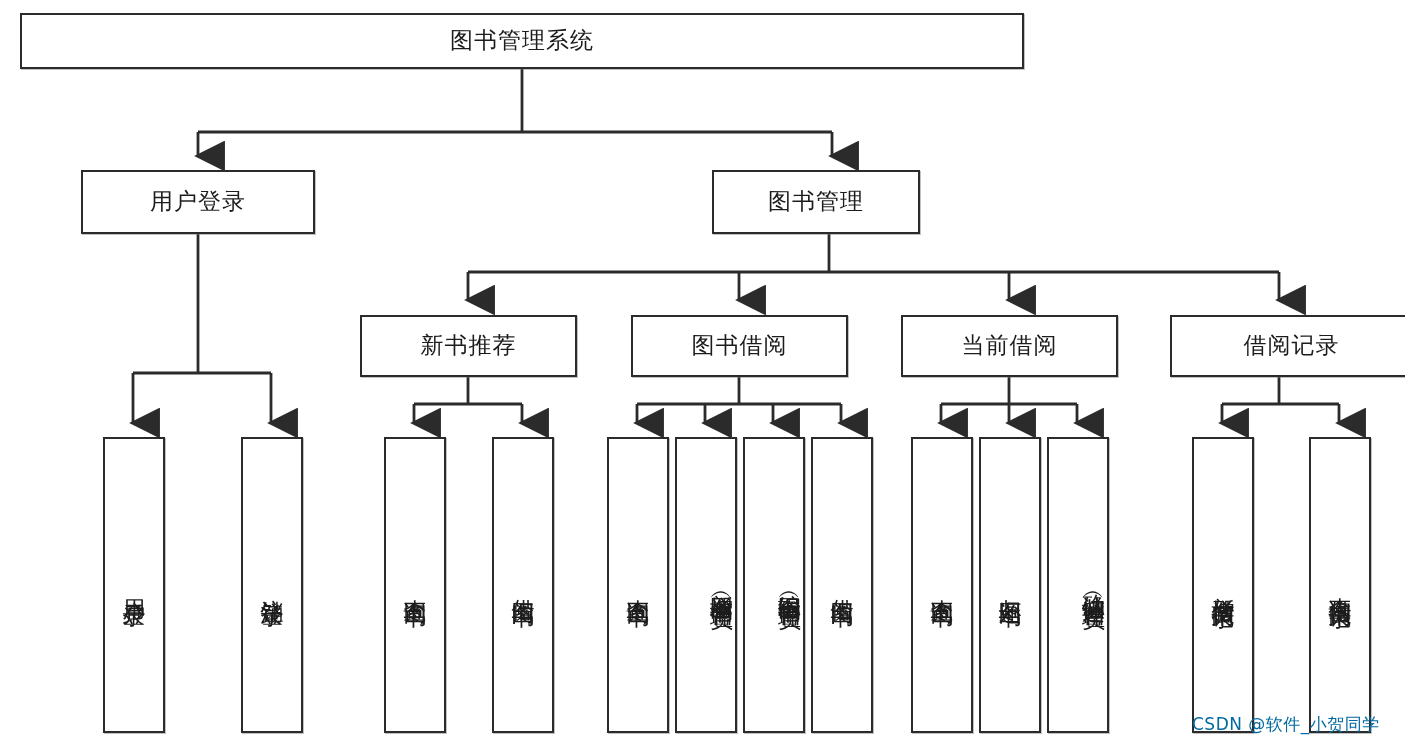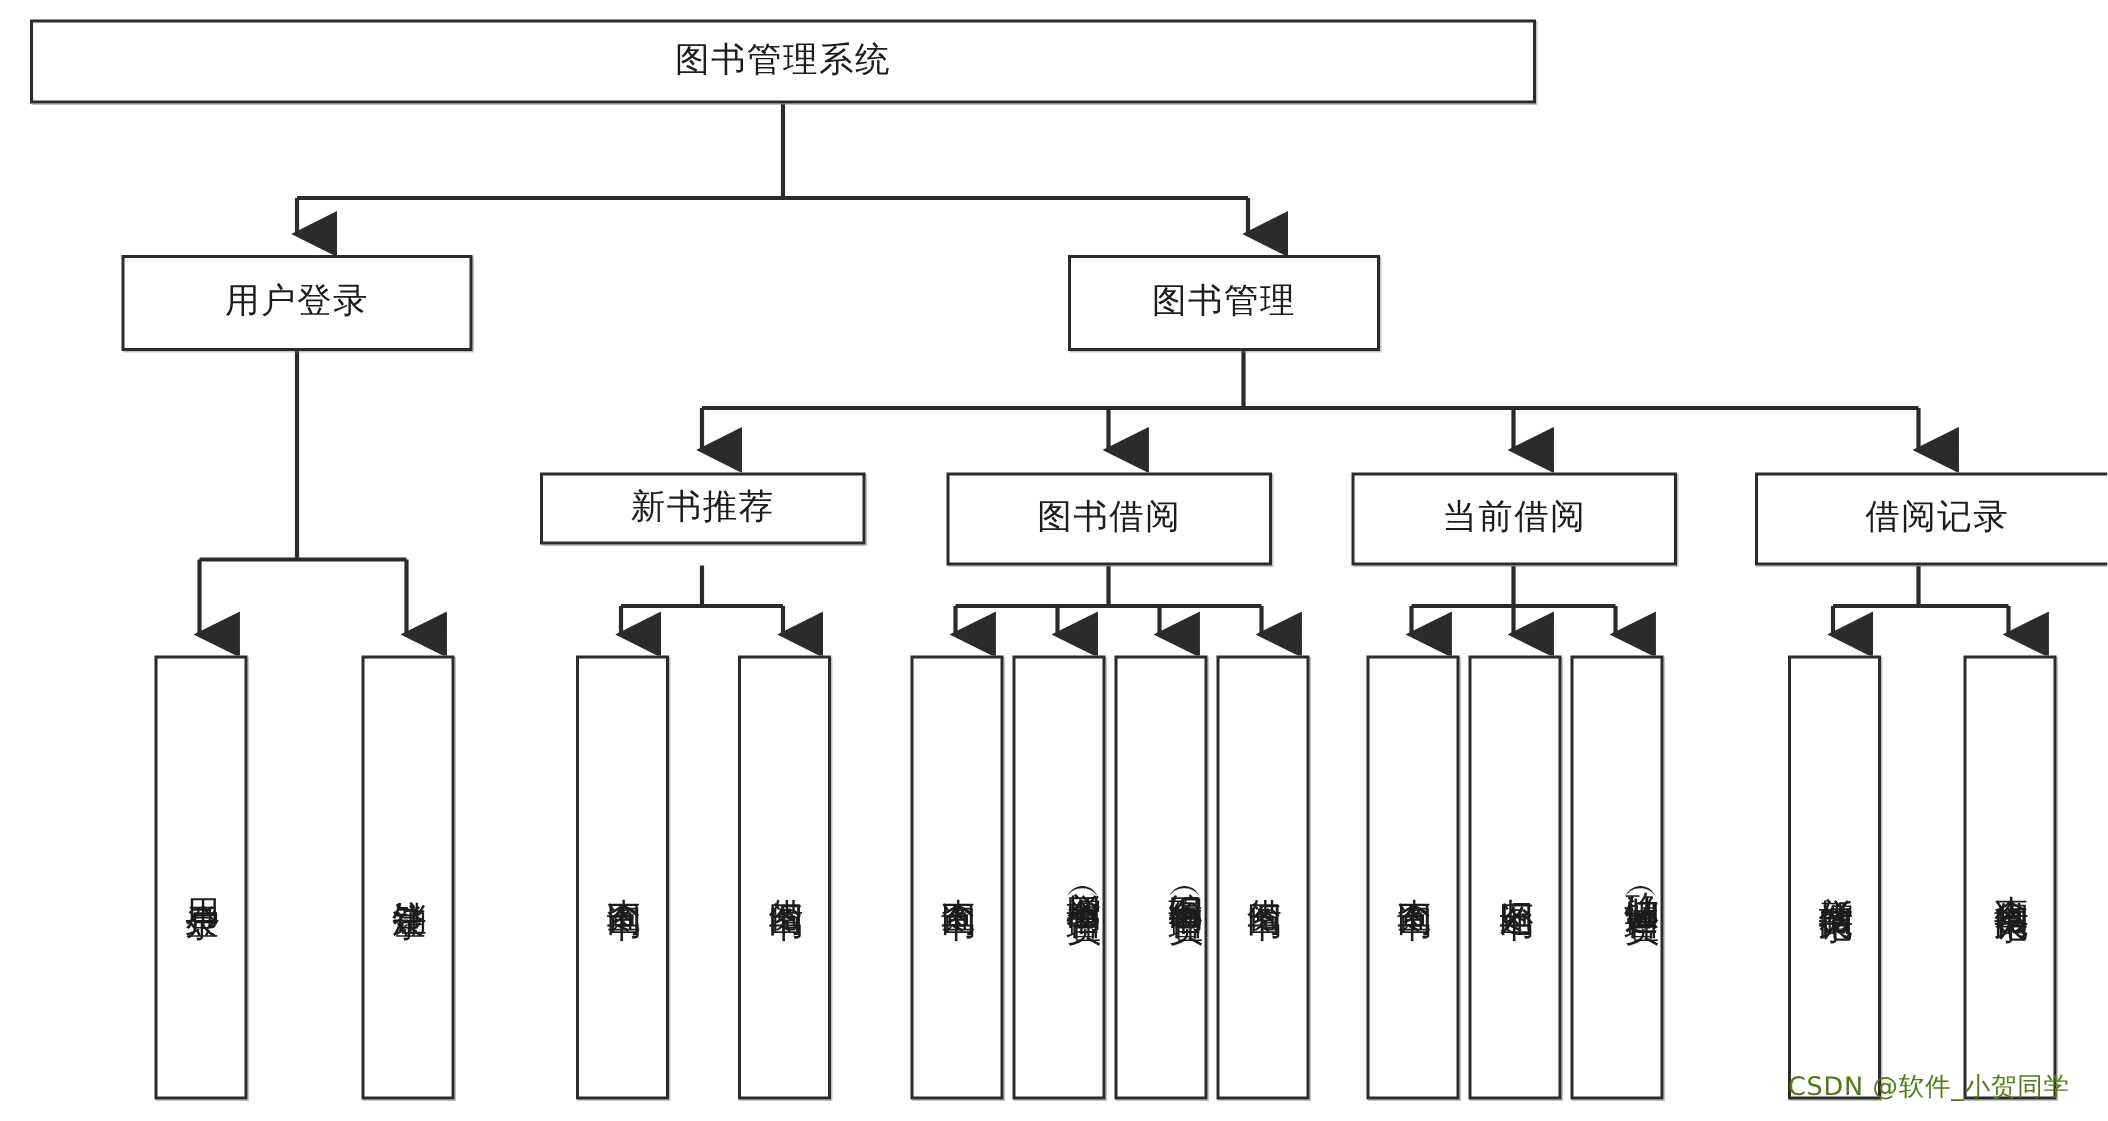--- a/index.html
+++ b/index.html
@@ -55,21 +55,21 @@
     writing-mode: vertical-rl;
     text-orientation: upright;
     display: block;
   }
   .node.vert.top-aligned {
     align-items: flex-start;
   }
   .watermark {
     position: absolute;
     font-size: 17px;
-    color: #4d7c0f;
+    color: #0369a1;
     white-space: nowrap;
     letter-spacing: 0.5px;
   }
 </style>
 </head>
 <body>
 
 <div id="diagram-root">
 
   <svg id="wires" viewBox="0 0 1405 747" xmlns="http://www.w3.org/2000/svg">
@@ -127,21 +127,21 @@
     <span class="label">图书管理系统</span>
   </div>
 
   <div class="node horiz" style="left:81px; top:170px; width:234px; height:64px;">
     <span class="label">用户登录</span>
   </div>
   <div class="node horiz" style="left:712px; top:170px; width:208px; height:64px;">
     <span class="label">图书管理</span>
   </div>
 
-  <div class="node horiz" style="left:360px; top:315px; width:217px; height:48px;">
+  <div class="node horiz" style="left:360px; top:315px; width:217px; height:62px;">
     <span class="label">新书推荐</span>
   </div>
   <div class="node horiz" style="left:901px; top:315px; width:217px; height:62px;">
     <span class="label">当前借阅</span>
   </div>
   <div class="node horiz" style="left:631px; top:315px; width:217px; height:62px;">
     <span class="label">图书借阅</span>
   </div>
   <div class="node horiz" style="left:1170px; top:315px; width:243px; height:62px;">
     <span class="label">借阅记录</span>

